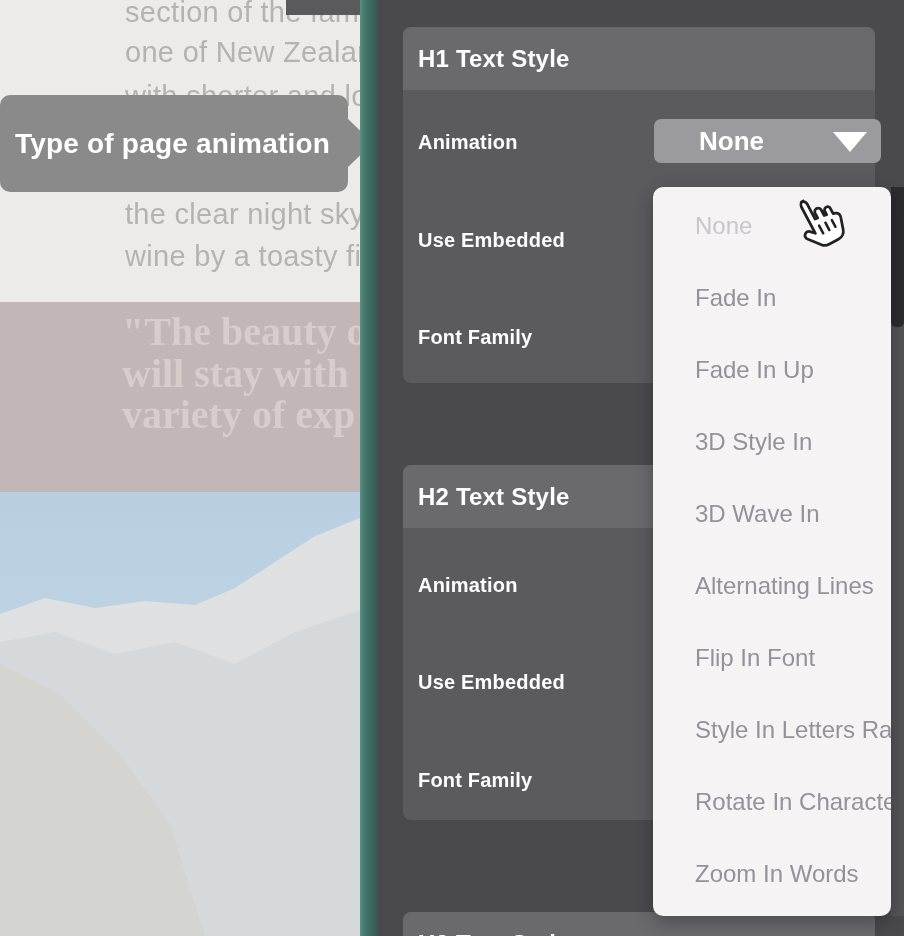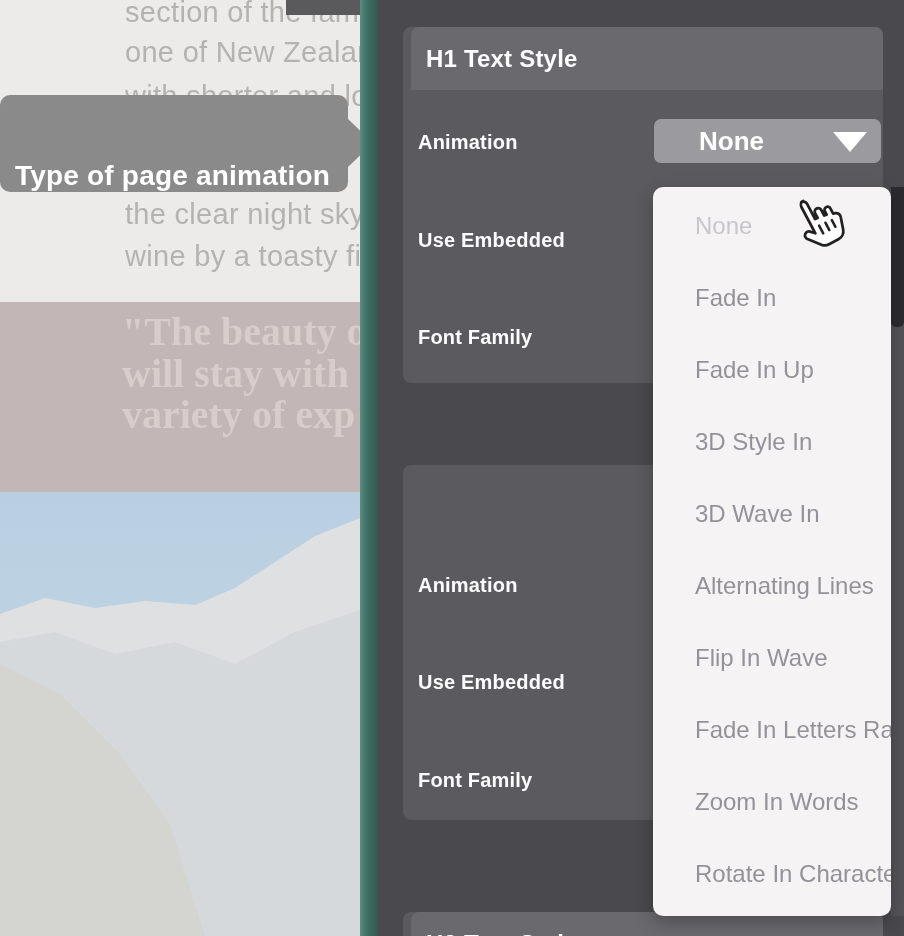--- a/index.html
+++ b/index.html
@@ -9,28 +9,28 @@
   }
   
   .preview{position:absolute;left:0;top:0;width:360px;height:936px;background:var(--preview-bg,#ecebe9);overflow:hidden;}
   .preview-line{position:absolute;left:125px;white-space:nowrap;font-size:29px;line-height:34px;color:var(--preview-text,#b4b3b1);letter-spacing:.3px;}
   .quote-band{position:absolute;left:0;top:302px;width:360px;height:190px;background:var(--quote-bg,#c3b6b6);}
   .quote-line{position:absolute;left:122px;white-space:nowrap;font-family:"Liberation Serif",serif;font-weight:700;font-size:40px;line-height:42px;color:var(--quote-text,#d8cdcb);}
   .quote-attr{position:absolute;left:122px;top:142px;white-space:nowrap;font-family:"Liberation Serif",serif;font-style:italic;font-size:27px;color:#cfc0be;}
   .photo{position:absolute;left:0;top:492px;width:360px;height:444px;}
   .frag-rect{position:absolute;left:286px;top:0;width:74px;height:15px;background:#5a595c;}
   
-  .tooltip{position:absolute;left:0;top:95px;width:348px;height:97px;background:var(--tooltip-bg,#8a8a8a);border-radius:10px;display:flex;align-items:flex-end;padding-left:15px;box-sizing:border-box;z-index:4;}
+  .tooltip{position:absolute;left:0;top:95px;width:348px;height:97px;background:var(--tooltip-bg,#8a8a8a);border-radius:10px;display:flex;align-items:center;padding-left:15px;box-sizing:border-box;z-index:4;}
   .tooltip .tip-text{color:#fff;font-weight:700;font-size:28px;letter-spacing:.2px;}
   .tooltip .tip-arrow{position:absolute;left:100%;top:24px;width:0;height:0;border-top:24px solid transparent;border-bottom:24px solid transparent;border-left:25px solid var(--tooltip-bg,#8a8a8a);}
   
   .accent-stripe{position:absolute;left:360px;top:0;width:18px;height:936px;background:linear-gradient(90deg,#5e8c81 0%,var(--accent-teal,#41756a) 30%,#35584f 100%);}
   
   .panel{position:absolute;left:378px;top:0;width:526px;height:936px;background:var(--panel-bg,#4a494d);}
-  .card{position:absolute;left:25px;width:472px;background:var(--card-bg,#5b5a5e);border-radius:8px;padding-left:8px;}
+  .card{position:absolute;left:25px;width:472px;background:var(--card-bg,#5b5a5e);border-radius:8px;}
   .card-header{height:63px;background:var(--card-header-bg,#6a696d);border-radius:8px 8px 0 0;display:flex;align-items:center;padding-left:15px;box-sizing:border-box;}
   .card-header .card-title{color:var(--label-text,#fdfcfe);font-weight:700;font-size:24px;letter-spacing:.2px;}
   .row-label{position:absolute;left:15px;white-space:nowrap;color:var(--label-text,#fdfcfe);font-weight:700;font-size:20px;line-height:30px;letter-spacing:.2px;}
   .dd-button{position:absolute;left:251px;top:92px;width:227px;height:44px;background:var(--dropdown-button-bg,#9b9a9e);border-radius:7px;cursor:pointer;}
   .dd-button .dd-value{position:absolute;left:0;top:0;width:155px;height:44px;display:flex;align-items:center;justify-content:center;color:#fff;font-weight:700;font-size:26px;}
   .dd-button .dd-caret{position:absolute;right:14px;top:13px;width:0;height:0;border-left:17px solid transparent;border-right:17px solid transparent;border-top:20px solid #fff;}
   
   .menu{position:absolute;left:653px;top:187px;width:238px;height:729px;background:var(--menu-bg,#f5f3f4);border-radius:10px;z-index:5;overflow:hidden;padding-top:3px;box-sizing:border-box;box-shadow:0 6px 18px rgba(0,0,0,.28);}
   .menu-item{height:72px;display:flex;align-items:center;padding-left:42px;white-space:nowrap;font-size:24px;color:var(--menu-text,#949298);cursor:pointer;}
   .menu-item.muted{color:var(--menu-text-muted,#c8c6ca);}
@@ -91,20 +91,23 @@
       <div class="row-label" style="top:100px">Animation</div>
       <div class="row-label" style="top:198px">Use Embedded</div>
       <div class="row-label" style="top:295px">Font Family</div>
       <div class="dd-button">
         <span class="dd-value">None</span>
         <span class="dd-caret"></span>
       </div>
     </section>
 
     <section class="card" style="top:465px;height:355px;">
+      <div class="card-header">
+        <span class="card-title">H2 Text Style</span>
+      </div>
       <div class="row-label" style="top:105px">Animation</div>
       <div class="row-label" style="top:202px">Use Embedded</div>
       <div class="row-label" style="top:300px">Font Family</div>
     </section>
 
     <section class="card" style="top:912px;height:100px;">
       <div class="card-header">
         <span class="card-title">H3 Text Style</span>
       </div>
     </section>
@@ -114,24 +117,24 @@
     </div>
   </div>
 
   <div class="menu">
     <div class="menu-item muted">None</div>
     <div class="menu-item">Fade In</div>
     <div class="menu-item">Fade In Up</div>
     <div class="menu-item">3D Style In</div>
     <div class="menu-item">3D Wave In</div>
     <div class="menu-item">Alternating Lines</div>
-    <div class="menu-item">Flip In Wave</div>
-    <div class="menu-item">Fade In Letters Ra</div>
+    <div class="menu-item">Flip In Font</div>
+    <div class="menu-item">Style In Letters Ra</div>
+    <div class="menu-item">Rotate In Characte</div>
     <div class="menu-item">Zoom In Words</div>
-    <div class="menu-item">Rotate In Characte</div>
   </div>
 
   <svg class="cursor" width="56" height="60" viewBox="0 0 24 26">
     <path d="M9.8 1.6c1.1 0 1.9.9 1.9 1.9v7.4l1.2.1V8.6c0-.8.7-1.4 1.5-1.4s1.5.6 1.5 1.4v2.8l1.1.2V9.9c0-.7.6-1.3 1.4-1.3.7 0 1.3.6 1.3 1.3v2.6l1 .3c.8.3 1.3 1 1.3 1.8 0 .3 0 .5-.1.8l-1.6 5.2c-.5 1.7-2.1 2.8-3.8 2.8h-4.6c-1.2 0-2.3-.5-3-1.4l-4.2-5c-.6-.7-.5-1.8.2-2.4.7-.6 1.7-.5 2.3.1l1.7 1.7V3.5c0-1 .8-1.9 1.9-1.9z" fill="#ffffff" stroke="#222222" stroke-width="1.2" stroke-linejoin="round"></path>
     <path d="M11.9 14.2v3.8 M14.9 14.4v3.6 M17.9 14.7v3.3" stroke="#222222" stroke-width="1.1" fill="none" stroke-linecap="round"></path>
   </svg>
 
 </div>
 
 </body></html>

